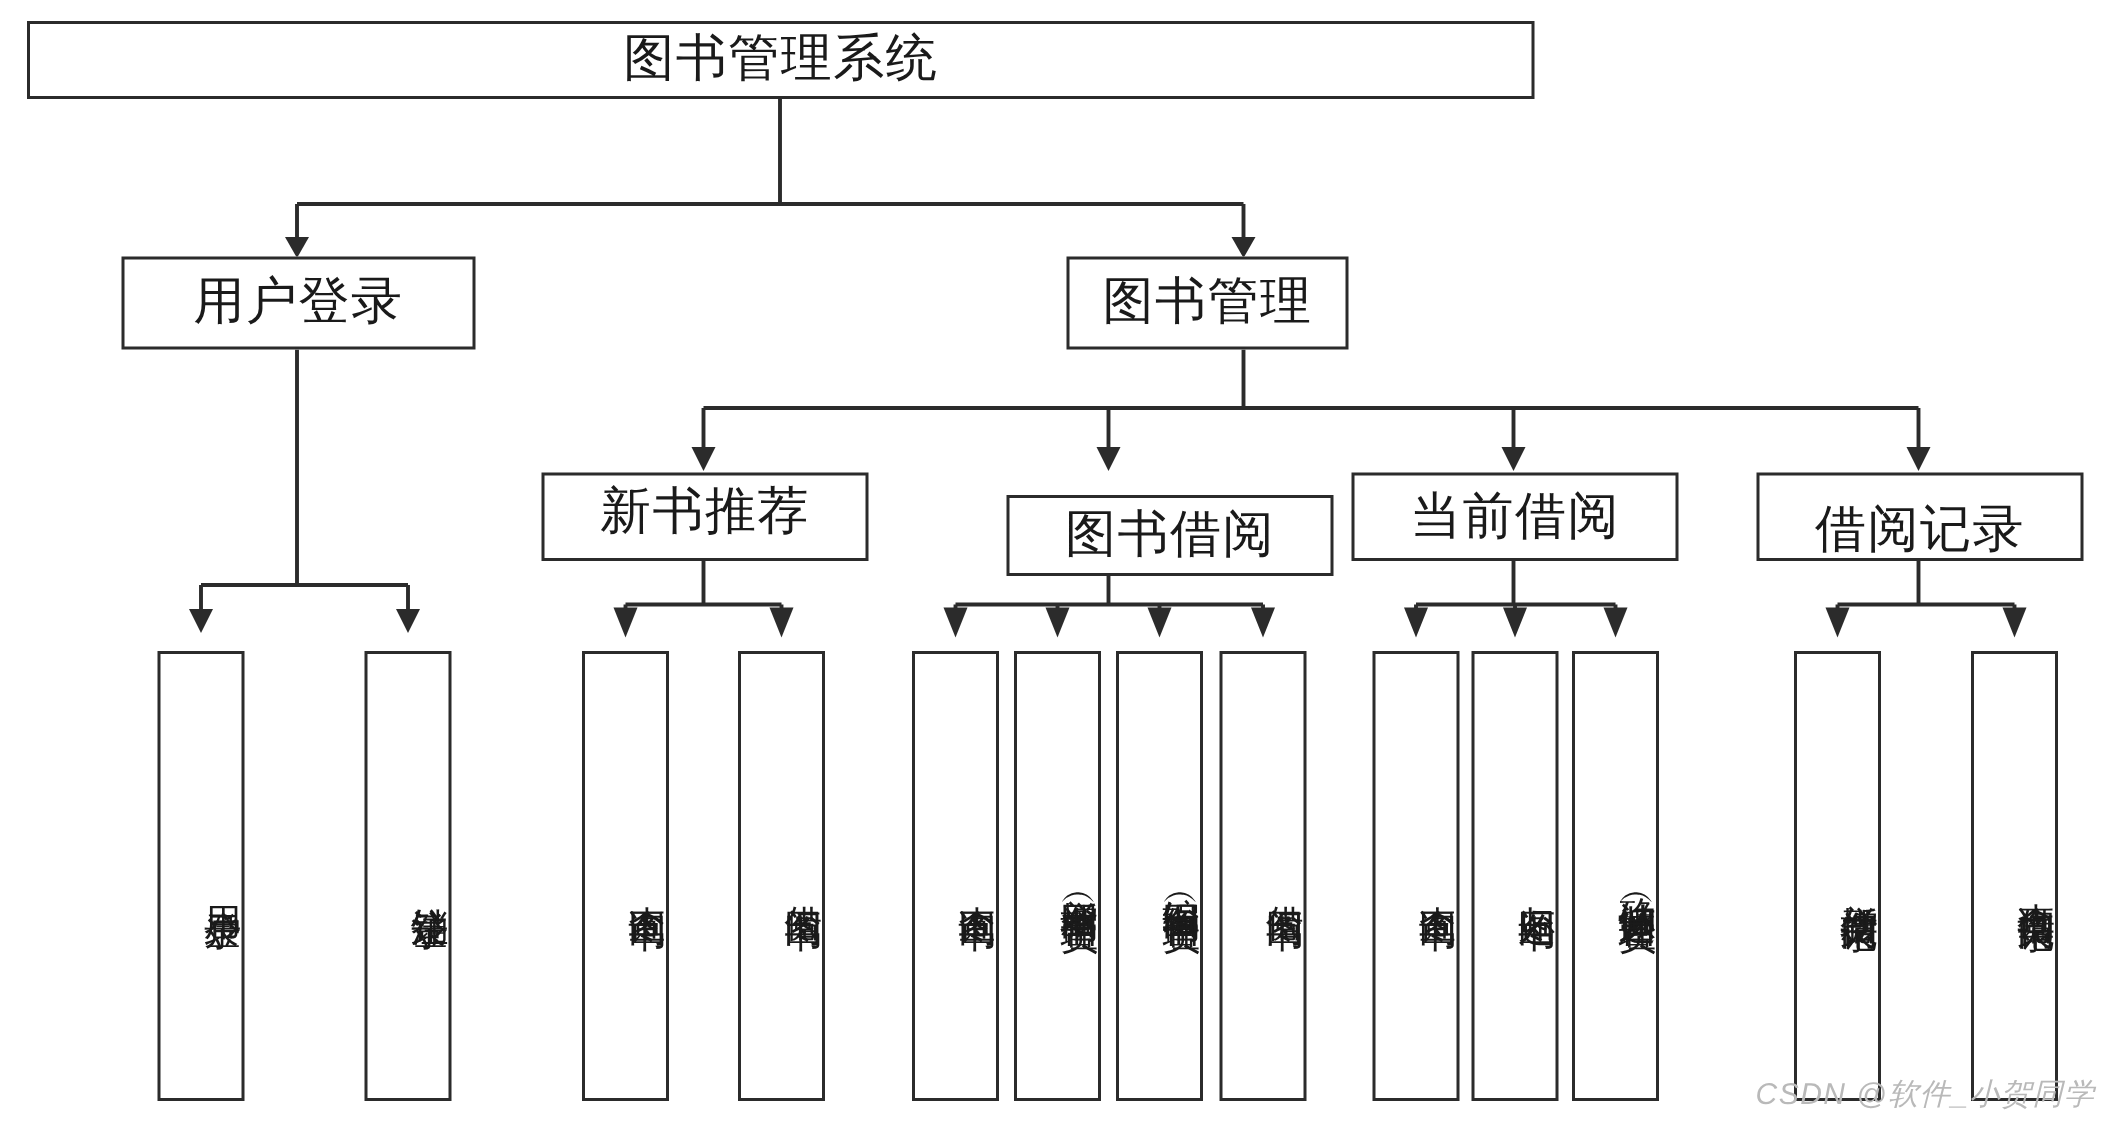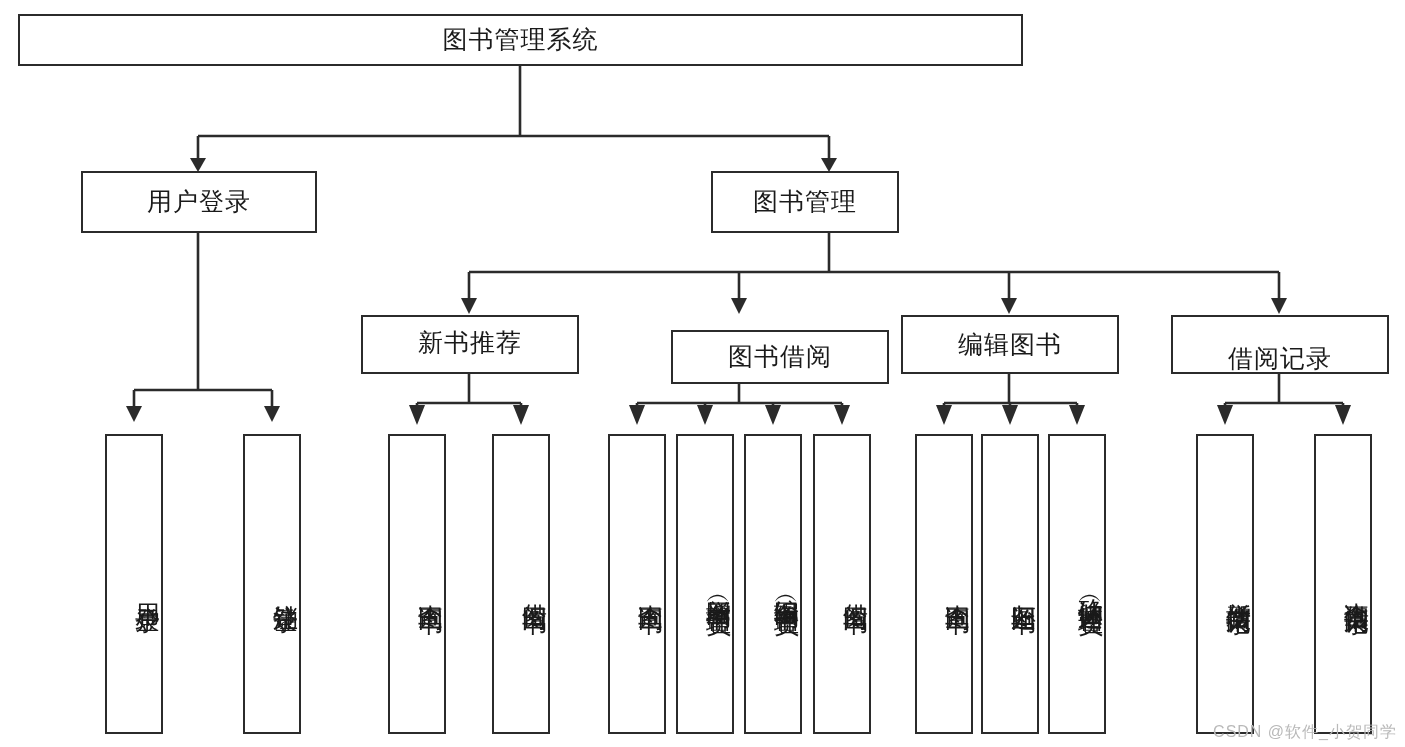--- a/index.html
+++ b/index.html
@@ -15,21 +15,21 @@
     position:absolute;
     box-sizing:border-box;
     border:2.5px solid #2b2b2b;
     background:#ffffff;
     display:flex;
     align-items:center;
     justify-content:center;
     color:#1a1a1a;
   }
   .node.horiz{
-    font-size:25px;
+    font-size:34px;
     line-height:1.1;
     letter-spacing:1px;
   }
   .node.vert{
     writing-mode:vertical-rl;
     text-orientation:upright;
     font-size:25px;
     line-height:1.05;
     letter-spacing:2px;
     padding-top:8px;
@@ -38,25 +38,26 @@
   }
   .node.vert span{
     writing-mode:vertical-rl;
     text-orientation:upright;
     white-space:normal;
   }
   .watermark{
     position:absolute;
     right:8px;
     bottom:4px;
-    font-size:16px;
+    font-size:20px;
     color:#b9b9b9;
     letter-spacing:1px;
     user-select:none;
     white-space:nowrap;
+    font-style:italic;
   }
   svg.connectors{
     position:absolute;left:0;top:0;width:1405px;height:747px;
     pointer-events:none;
   }
   svg.connectors path, svg.connectors line{
     stroke:#2b2b2b;stroke-width:2.6;fill:none;
   }
   svg.connectors polygon{fill:#2b2b2b;}
 </style>
@@ -140,21 +141,21 @@
     <span>图书管理</span>
   </div>
 
   <div class="node horiz" style="left:361px;top:315px;width:218px;height:59px;font-family:Liberation Mono, monospace;">
     <span>新书推荐</span>
   </div>
   <div class="node horiz" style="left:631px;top:330px;width:218px;height:54px;margin-left:40px;">
     <span>图书借阅</span>
   </div>
   <div class="node horiz" style="left:901px;top:315px;width:218px;height:59px;">
-    <span>编辑图书</span>
+    <span>当前借阅</span>
   </div>
   <div class="node horiz" style="left:1171px;top:315px;width:218px;height:59px;align-items:flex-end;">
     <span>借阅记录</span>
   </div>
 
   <div class="node vert" style="left:105px;top:434px;width:58px;height:300px;">
     <span>用户登录</span>
   </div>
   <div class="node vert" style="left:243px;top:434px;width:58px;height:300px;">
     <span>注销登录</span>

